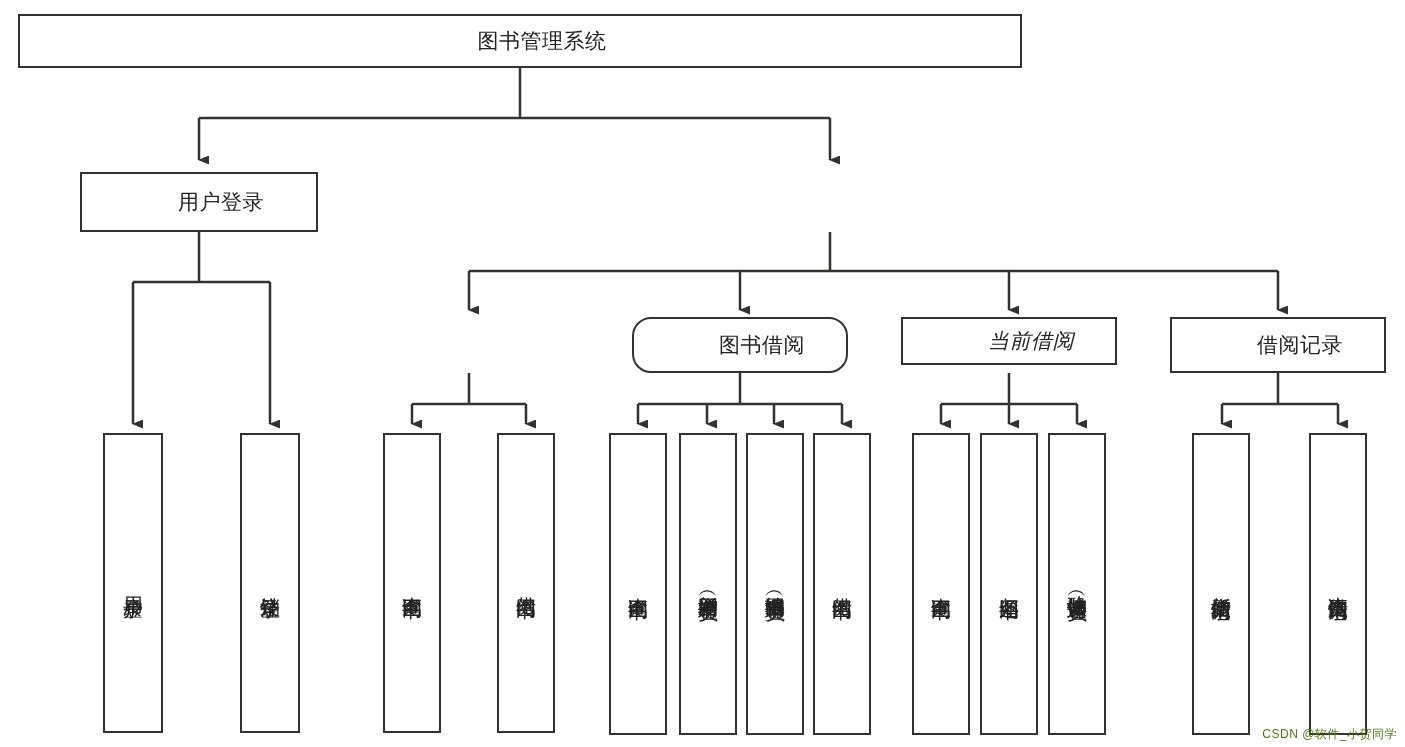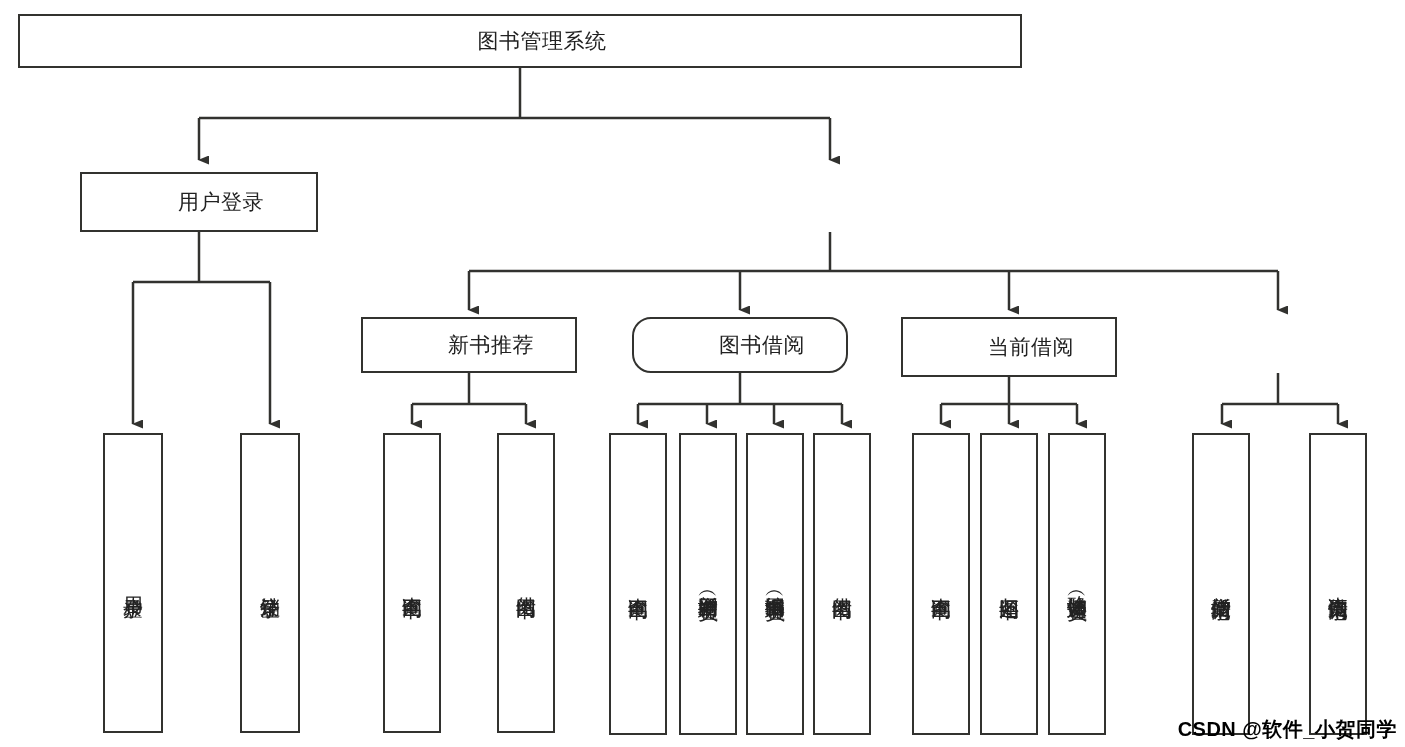--- a/index.html
+++ b/index.html
@@ -55,26 +55,25 @@
   }
   .node.vert .vtext {
     writing-mode: vertical-rl;
     text-orientation: upright;
     white-space: nowrap;
   }
   #watermark {
     position: absolute;
     right: 8px;
     bottom: 4px;
-    font-size: 20px;
-    color: #000000;
+    font-size: 12px;
+    color: #4d7c0f;
     letter-spacing: 0.5px;
     white-space: nowrap;
     user-select: none;
-    font-weight: bold;
   }
 </style>
 </head>
 <body>
 
 <div id="canvas">
 
   <svg id="edges" viewBox="0 0 1405 747" width="1405" height="747" xmlns="http://www.w3.org/2000/svg">
     <defs>
       <marker id="arrowhead" markerWidth="9" markerHeight="11" refX="4.5" refY="10" orient="auto" markerUnits="userSpaceOnUse">
@@ -126,28 +125,28 @@
   </svg>
 
   <div class="node horiz" style="left:18px; top:14px; width:1004px; height:54px;">
     <span>图书管理系统</span>
   </div>
 
   <div class="node horiz" style="left:80px; top:172px; width:238px; height:60px;">
     <span>用户登录</span>
   </div>
 
-  <div class="node horiz" style="left:361px; top:317px; width:216px; height:56px;">
-    <span>新书推荐</span>
-  </div>
   <div class="node horiz" style="left:632px; top:317px; width:216px; height:56px;border-radius:19px;">
     <span>图书借阅</span>
   </div>
-  <div class="node horiz" style="left:901px; top:317px; width:216px; height:60px;">
+  <div class="node horiz" style="left:901px; top:317px; width:216px; height:48px;font-style:italic;">
     <span>当前借阅</span>
+  </div>
+  <div class="node horiz" style="left:1170px; top:317px; width:216px; height:56px;">
+    <span>借阅记录</span>
   </div>
 
   <div class="node vert" style="left:103px; top:433px; width:60px; height:300px;">
     <span class="vtext">用户登录</span>
   </div>
   <div class="node vert" style="left:240px; top:433px; width:60px; height:300px;">
     <span class="vtext">注销登录</span>
   </div>
 
   <div class="node vert" style="left:383px; top:433px; width:58px; height:300px;">

